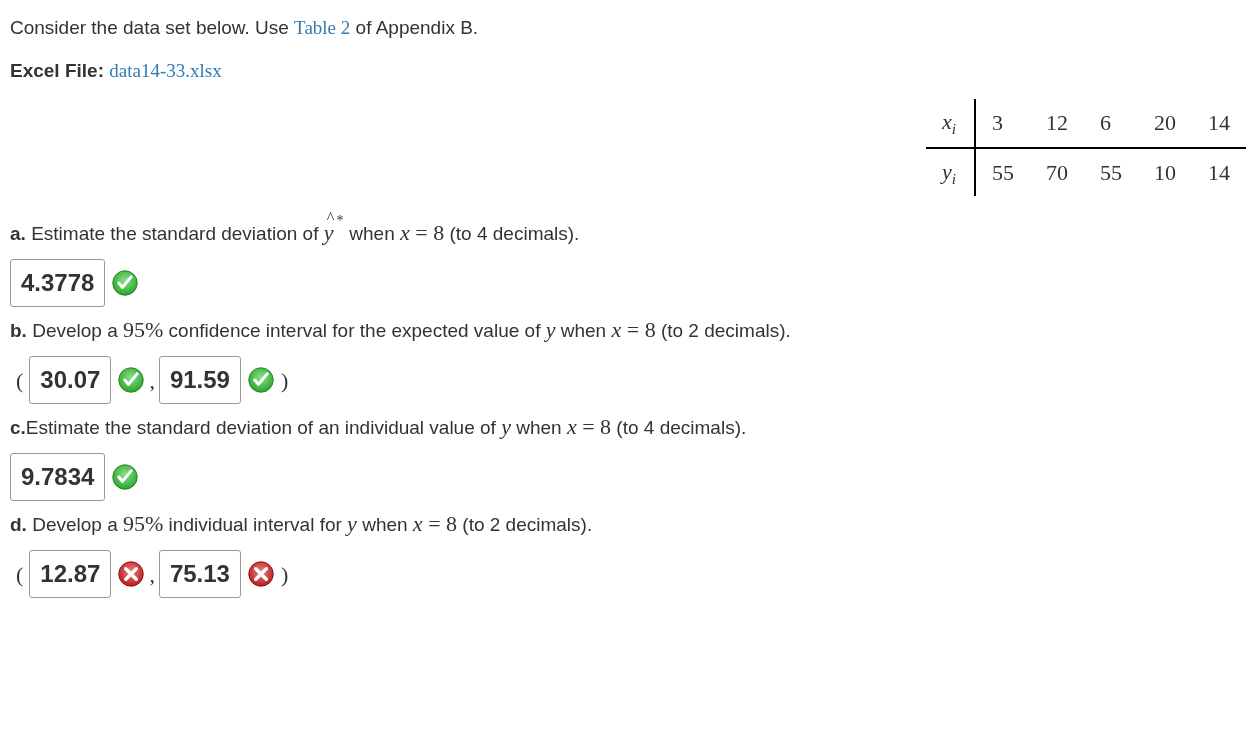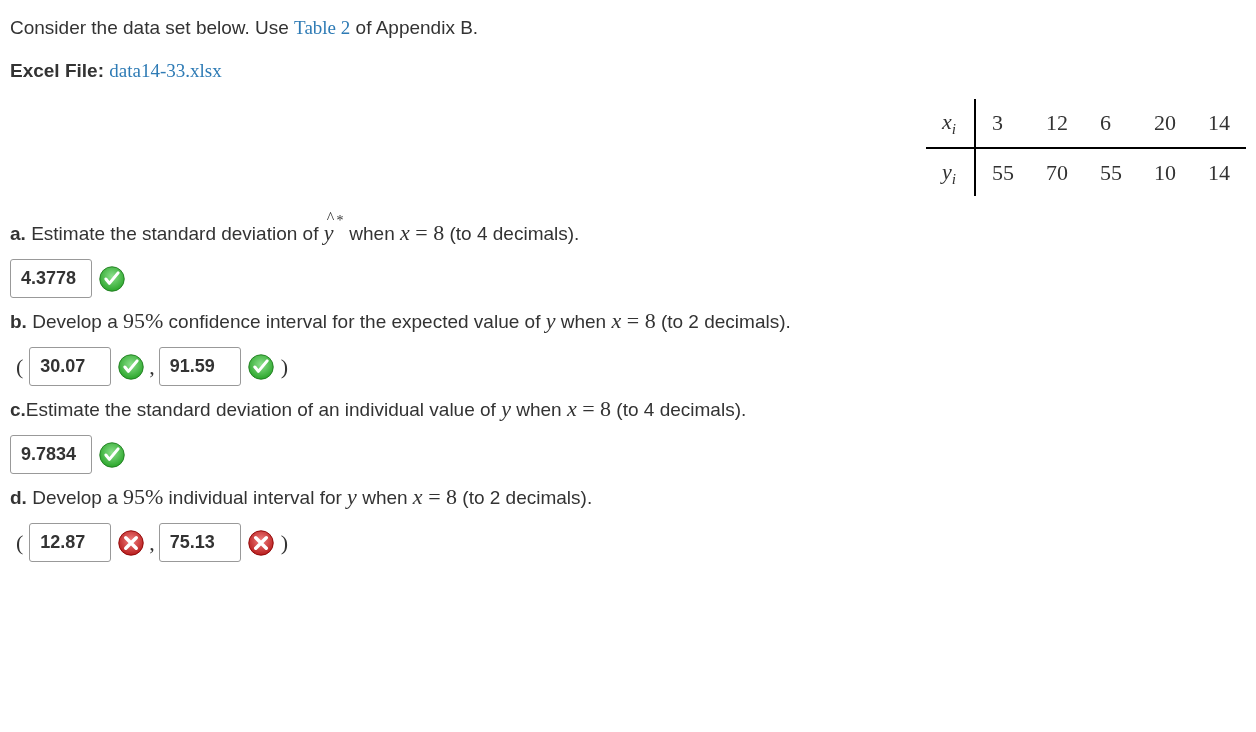--- a/index.html
+++ b/index.html
@@ -77,23 +77,24 @@
   .answer-row {
     display: flex;
     align-items: center;
     margin: 6px 0 6px 0;
   }
   .answer-box {
     border: 1px solid #999;
     border-radius: 3px;
     padding: 5px 10px;
     font-weight: bold;
-    font-size: 18px;
+    font-size: 24px;
     background: #fff;
     min-width: 60px;
+    text-align: center;
   }
   .icon {
     width: 28px;
     height: 28px;
     margin-left: 6px;
   }
   .paren, .comma {
     font-size: 22px;
     font-family: "Times New Roman", Times, serif;
     padding: 0 6px;

